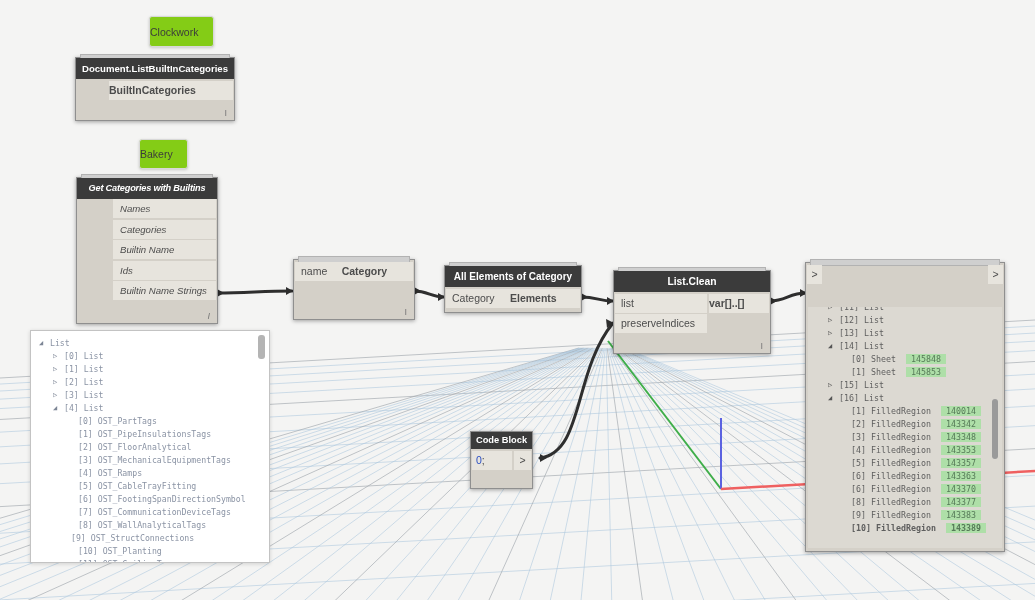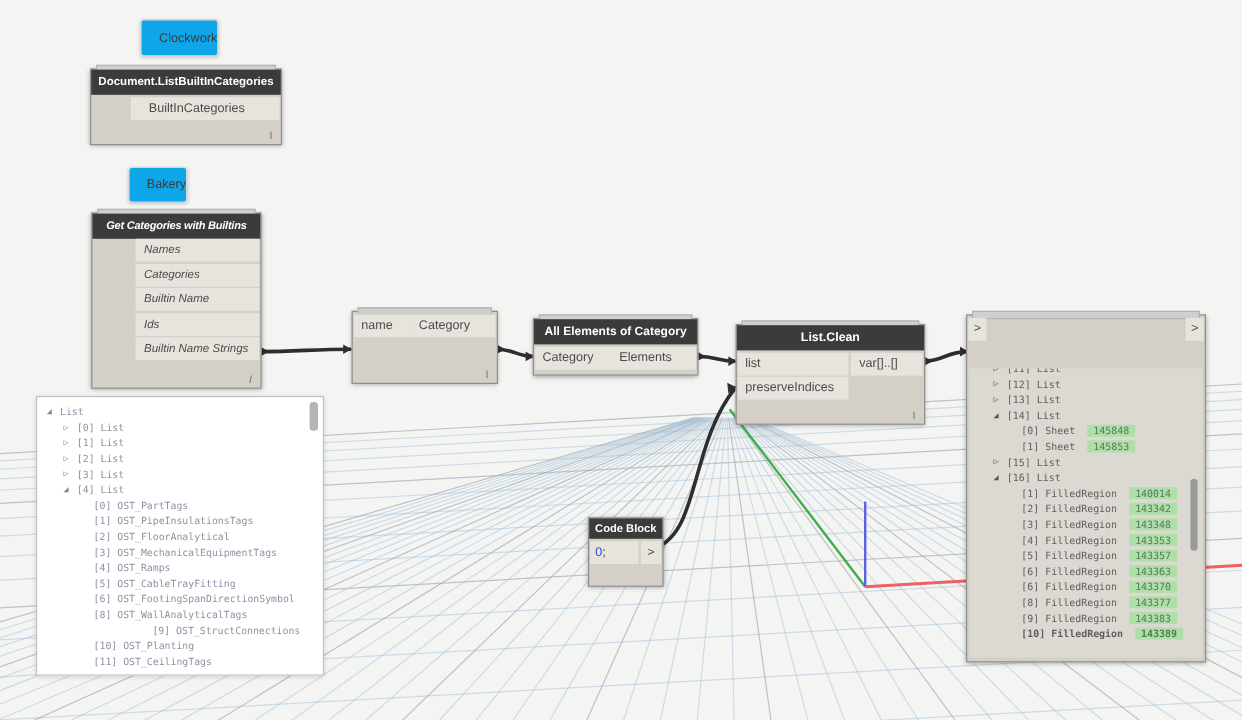--- a/index.html
+++ b/index.html
@@ -3,38 +3,38 @@
 <meta charset="utf-8">
 <style>
   html,body{margin:0;padding:0;}
   #canvas{position:relative;width:1035px;height:600px;background:#f4f4f3;overflow:hidden;
           font-family:"Liberation Sans",sans-serif;}
   svg{position:absolute;left:0;top:0;pointer-events:none;}
   #grid-svg{z-index:1;}
   #wire-svg{z-index:4;}
 
   
-  .note{position:absolute;z-index:5;background:#0ea5e9;border:1px solid #d8d8d8;border-radius:3px;
+  .note{position:absolute;z-index:5;background:#84cc16;border:1px solid #d8d8d8;border-radius:3px;
         box-shadow:0 1px 3px rgba(0,0,0,.18);font-size:10.5px;color:#3c3c3c;
-        display:flex;align-items:center;justify-content:flex-end;}
+        display:flex;align-items:center;justify-content:flex-start;margin-left:32px;}
 
   
   .node{position:absolute;z-index:5;background:#d4d0c8;border:1px solid #8f8f8f;
         box-shadow:0 1px 4px rgba(0,0,0,.35);}
   .node-cap{position:absolute;left:4px;right:4px;top:-4px;height:5px;background:#cfcfcf;
             border:1px solid #b2b2b2;z-index:-1;}
   .node-header{background:#3b3b3b;color:#fff;font-weight:bold;font-size:10.3px;text-align:center;
                height:21px;line-height:21px;white-space:nowrap;overflow:hidden;}
   .node-header.sm{font-size:9.2px;letter-spacing:-0.2px;}
   .node-header.xs{font-size:9.6px;}
   .port-cell{background:#e7e4dd;color:#4c4c4c;font-size:10.5px;height:19px;line-height:19px;
              white-space:nowrap;overflow:hidden;}
   .prow{display:flex;justify-content:space-between;margin-top:1.5px;}
   .in-cell{padding-left:6px;}
-  .out-cell{text-align:center;padding-right:14px;}
+  .out-cell{text-align:left;padding-right:14px;font-weight:bold;}
   .lacing{position:absolute;right:7px;bottom:2px;font-size:9px;color:#787878;}
 
   
   .gc-row{margin:0 1px 1.5px 36px;}
   .gc-row .port-cell{padding-left:7px;}
 
   
   .trow{height:13px;line-height:13px;white-space:nowrap;overflow:hidden;
         font-family:"DejaVu Sans Mono",monospace;}
   .arrow{display:inline-block;width:11px;font-size:7px;vertical-align:top;}
@@ -210,22 +210,23 @@
         <div class="trow" style="padding-left: 22px;"><span class="arrow">▷</span><span>[2] List</span></div>
         <div class="trow" style="padding-left: 22px;"><span class="arrow">▷</span><span>[3] List</span></div>
         <div class="trow" style="padding-left: 22px;"><span class="arrow">◢</span><span>[4] List</span></div>
         <div class="trow" style="padding-left: 36px;"><span class="arrow"></span><span>[0] OST_PartTags</span></div>
         <div class="trow" style="padding-left: 36px;"><span class="arrow"></span><span>[1] OST_PipeInsulationsTags</span></div>
         <div class="trow" style="padding-left: 36px;"><span class="arrow"></span><span>[2] OST_FloorAnalytical</span></div>
         <div class="trow" style="padding-left: 36px;"><span class="arrow"></span><span>[3] OST_MechanicalEquipmentTags</span></div>
         <div class="trow" style="padding-left: 36px;"><span class="arrow"></span><span>[4] OST_Ramps</span></div>
         <div class="trow" style="padding-left: 36px;"><span class="arrow"></span><span>[5] OST_CableTrayFitting</span></div>
         <div class="trow" style="padding-left: 36px;"><span class="arrow"></span><span>[6] OST_FootingSpanDirectionSymbol</span></div>
+        <div class="trow" style="padding-left: 36px;"><span class="arrow"></span><span>[7] OST_CommunicationDeviceTags</span></div>
         <div class="trow" style="padding-left: 36px;"><span class="arrow"></span><span>[8] OST_WallAnalyticalTags</span></div>
-        <div class="trow" style="padding-left: 44px; margin-left: 41px;"><span class="arrow"></span><span>[9] OST_StructConnections</span></div>
+        <div class="trow" style="padding-left: 29px;"><span class="arrow"></span><span>[9] OST_StructConnections</span></div>
         <div class="trow" style="padding-left: 36px;"><span class="arrow"></span><span>[10] OST_Planting</span></div>
         <div class="trow" style="padding-left: 36px;"><span class="arrow"></span><span>[11] OST_CeilingTags</span></div>
       </div>
     <div class="scroll-thumb" style="right:4px;top:4px;width:7px;height:24px;background:#b4b4b4;"></div>
   </div>
 
   <div class="node" style="left:293px;top:259px;width:120px;height:59px;">
     <div class="node-cap"></div>
     <div class="prow" style="margin:1.5px 1px 0 1px;">
       <div class="port-cell in-cell" style="width:44px;">name</div>
@@ -249,21 +250,21 @@
     <div class="prow" style="margin:1.5px 1px 0 1px;">
       <div class="port-cell in-cell" style="width:86px;">list</div>
       <div class="port-cell out-cell" style="width:46px;">var[]..[]</div>
     </div>
     <div class="prow" style="margin:1.5px 1px 0 1px;justify-content:flex-start;">
       <div class="port-cell in-cell" style="width:86px;">preserveIndices</div>
     </div>
     <div class="lacing">I</div>
   </div>
 
-  <div class="node" style="left:490px;top:431px;width:61px;height:56px;">
+  <div class="node" style="left:470px;top:431px;width:61px;height:56px;">
     <div class="node-header" style="height:17px;line-height:17px;font-size:9.3px;">Code Block</div>
     <div class="cb-row" style="margin:1.5px 1px 0 1px;">
       <div class="port-cell cb-code"><span class="num">0</span><span>;</span></div>
       <div class="port-cell cb-out">&gt;</div>
     </div>
   </div>
 
   <div class="node" style="left:805px;top:262px;width:198px;height:288px;">
     <div class="node-cap"></div>
     <div class="prow" style="margin:1.5px 1px 0 1px;">

